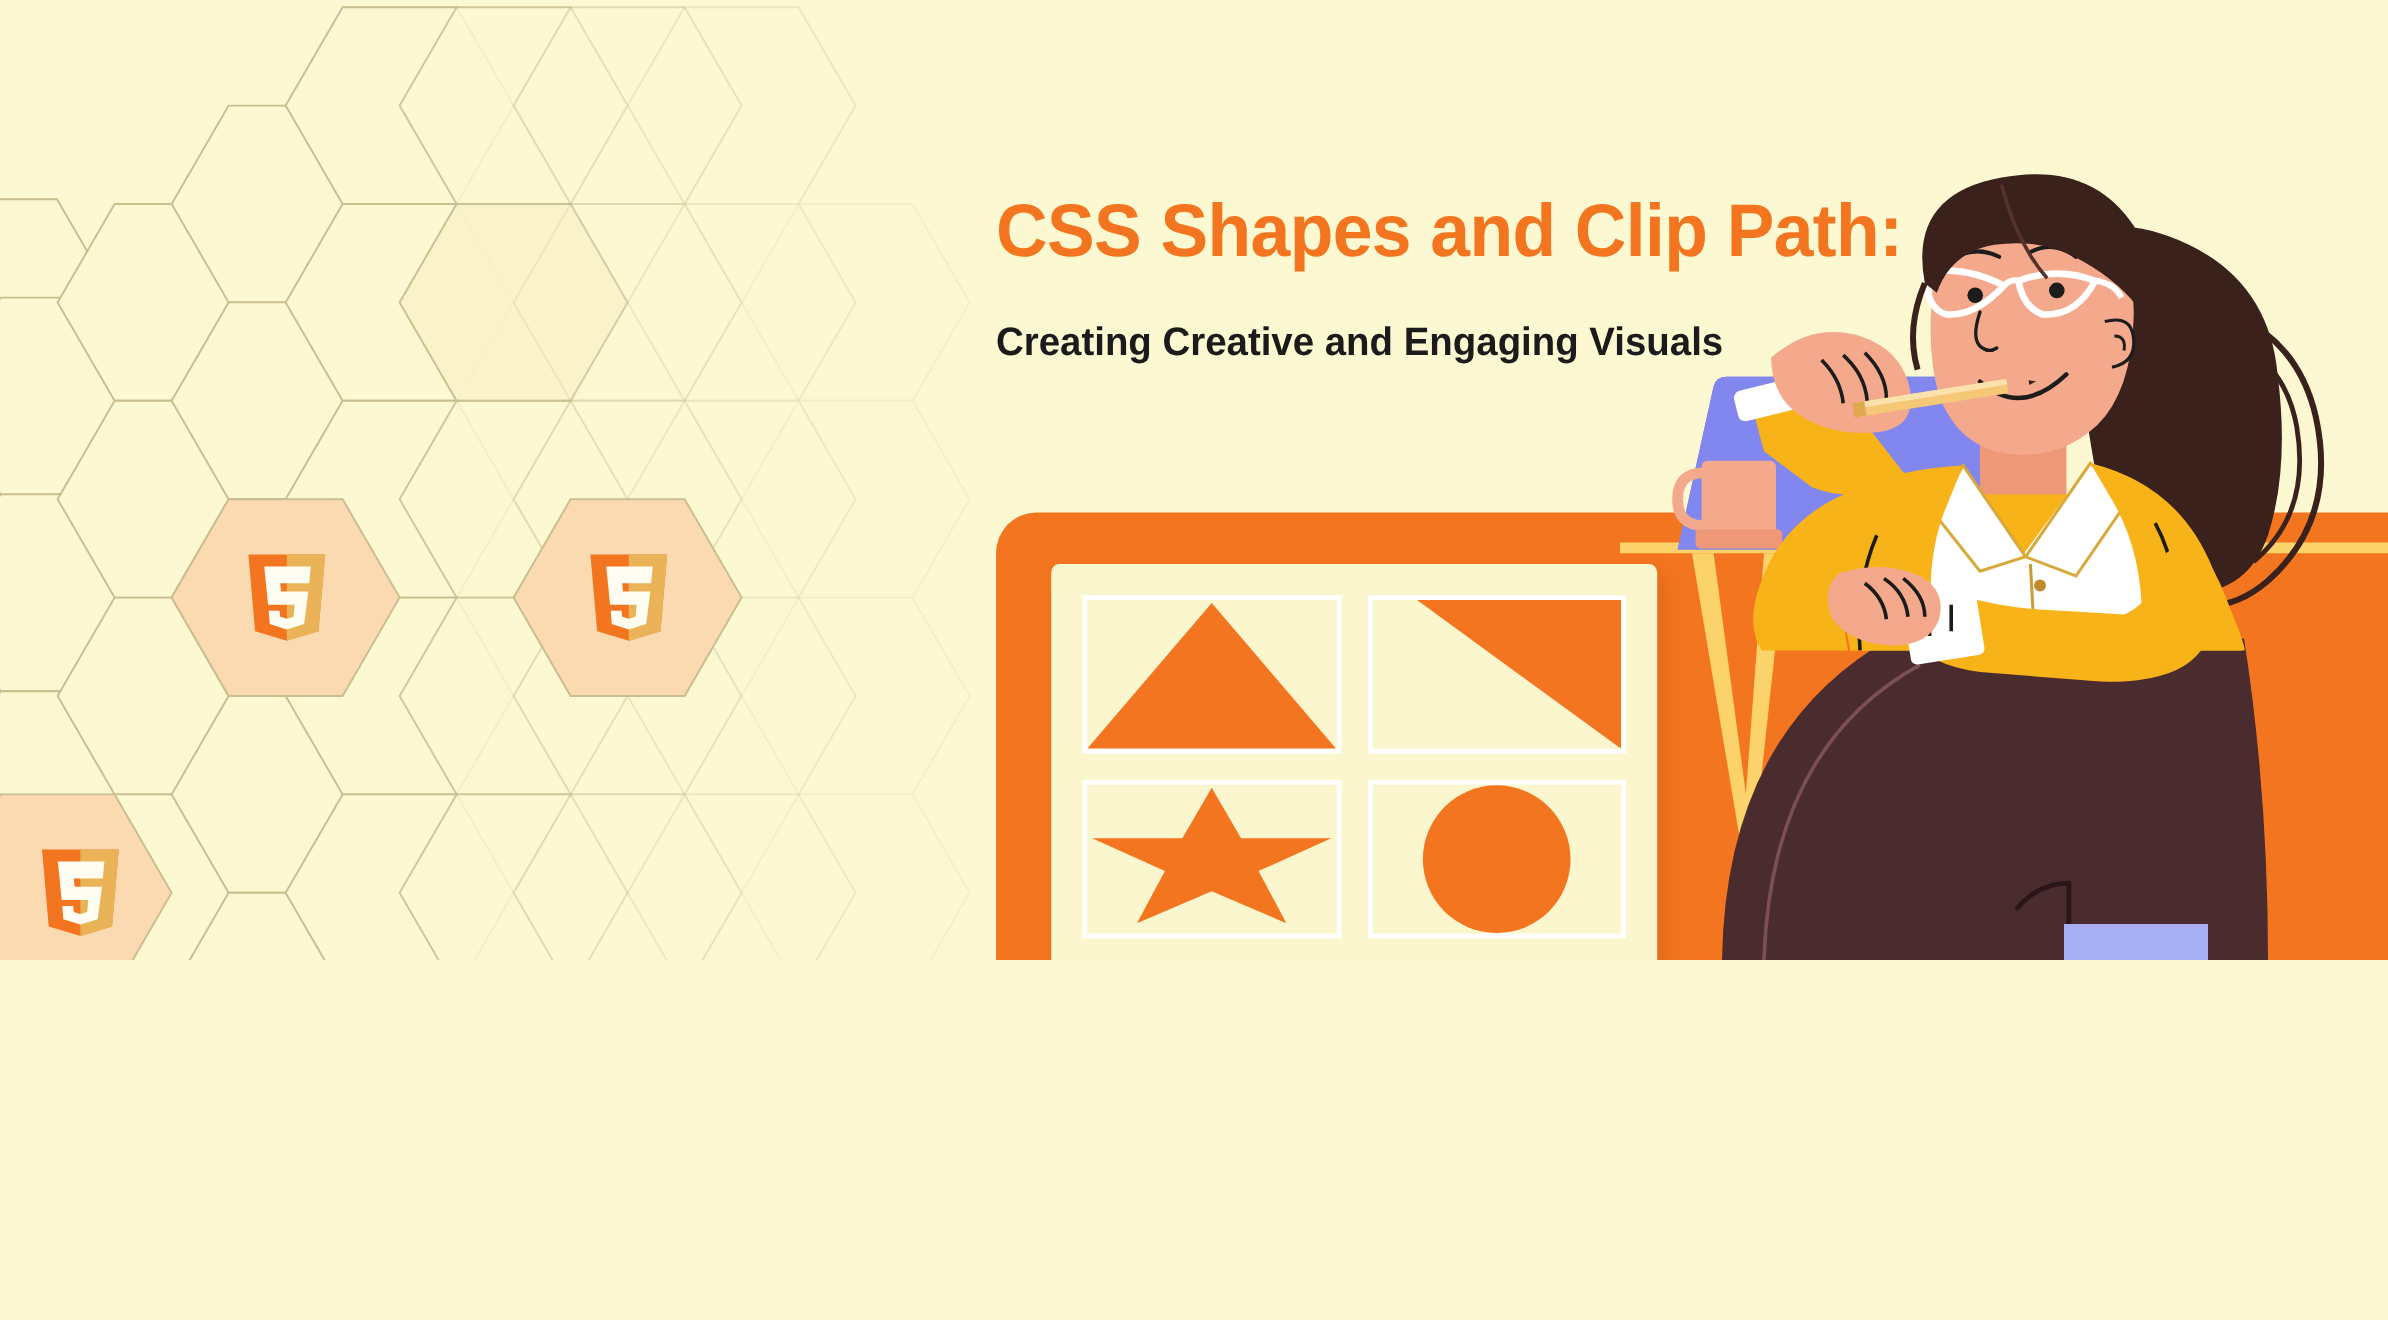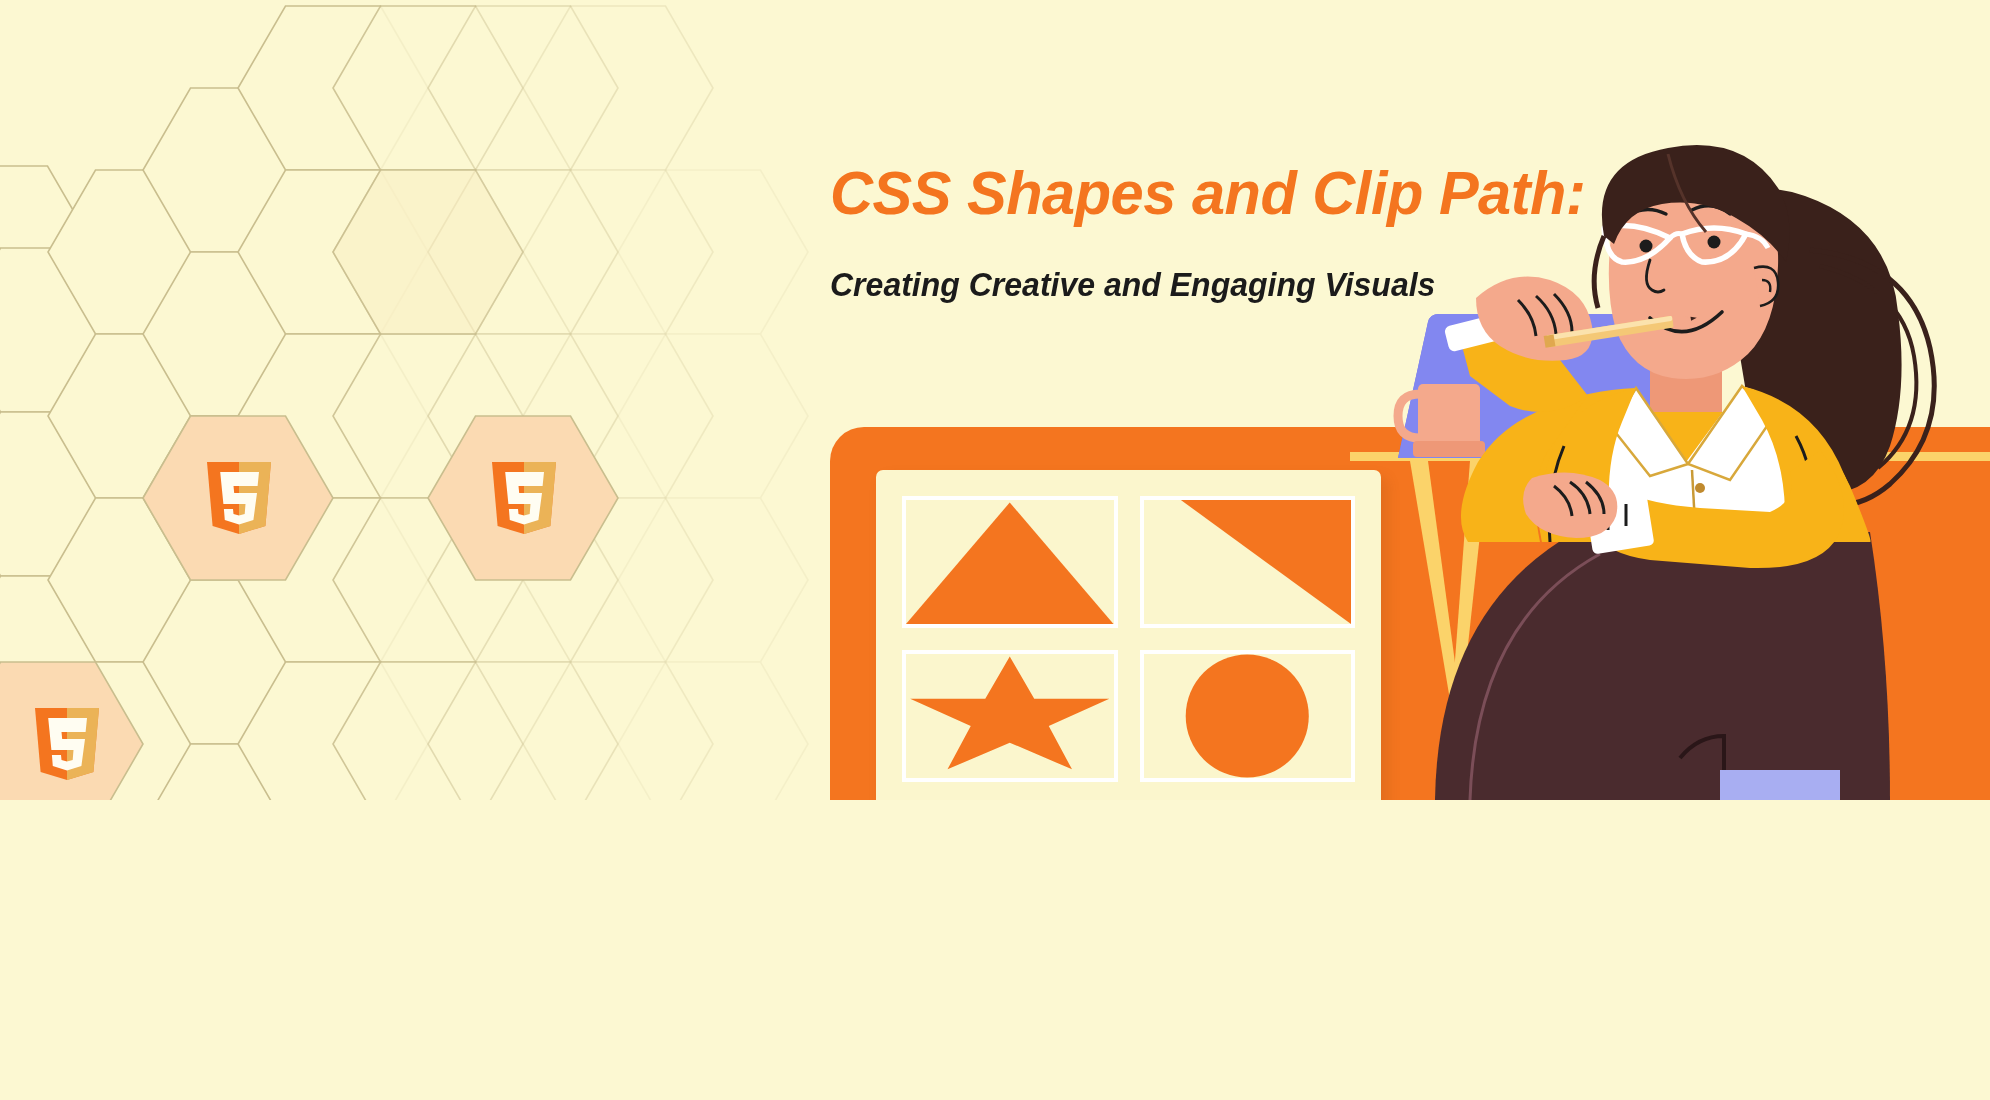--- a/index.html
+++ b/index.html
@@ -2,21 +2,21 @@
 <html><head>
 <meta charset="utf-8">
 <style>
   html,body{margin:0;padding:0;}
   body{
     width:1990px;height:1100px;
     background:#FCF8D2;
     font-family:"Liberation Sans", sans-serif;
     overflow:hidden;
   }
-  #stage{position:relative;width:1990px;height:800px;overflow:hidden;background:#FCF8D2;font-style:italic;}
+  #stage{position:relative;width:1990px;height:800px;overflow:hidden;background:#FCF8D2;}
 
   
   #hexbg{position:absolute;left:0;top:0;width:860px;height:1100px;}
 
   
   #headings{position:absolute;left:830px;top:160px;width:1100px;}
   #title{
     font-size:62px;font-weight:bold;color:#F4751F;
     letter-spacing:-0.5px;line-height:1.05;margin:0;
     font-family:"Liberation Sans", sans-serif;

